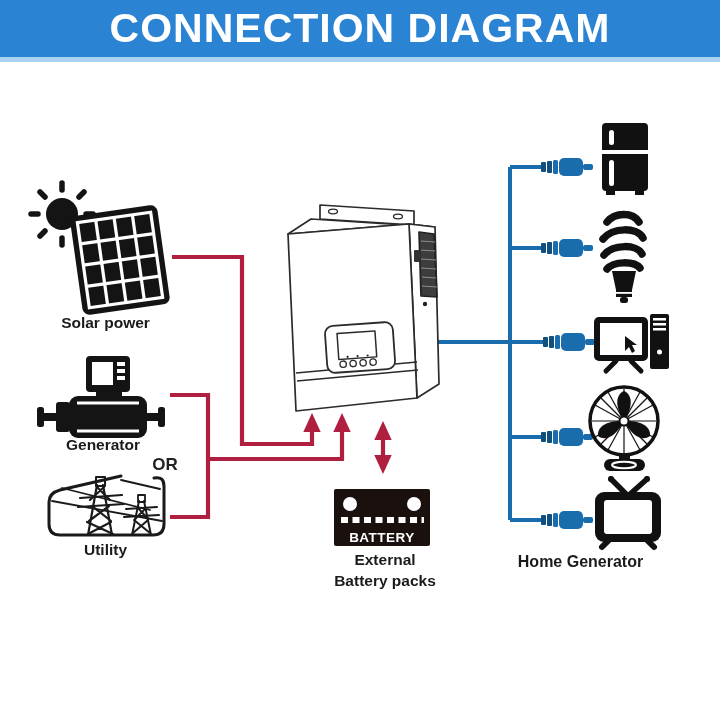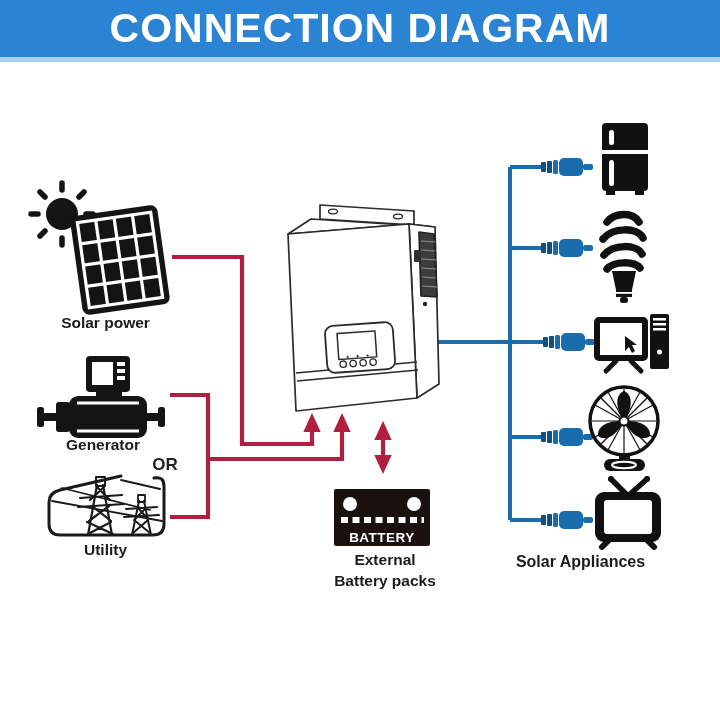--- a/index.html
+++ b/index.html
@@ -285,15 +285,15 @@
 
   <div class="lbl or" style="left:135px;top:455px;width:60px;">OR</div>
 
   <div class="lbl" style="left:43px;top:540px;width:125px;">Utility</div>
 
   <div class="lbl" style="left:310px;top:549px;width:150px;line-height:21px;">
     <span>External</span><br>
     <span>Battery packs</span>
   </div>
 
-  <div class="lbl" style="left:478px;top:552px;width:205px;font-size:16px;">Solar Appliances</div>
+  <div class="lbl" style="left:478px;top:552px;width:205px;font-size:16px;">Home Generator</div>
 
 </div>
 
 </body></html>

